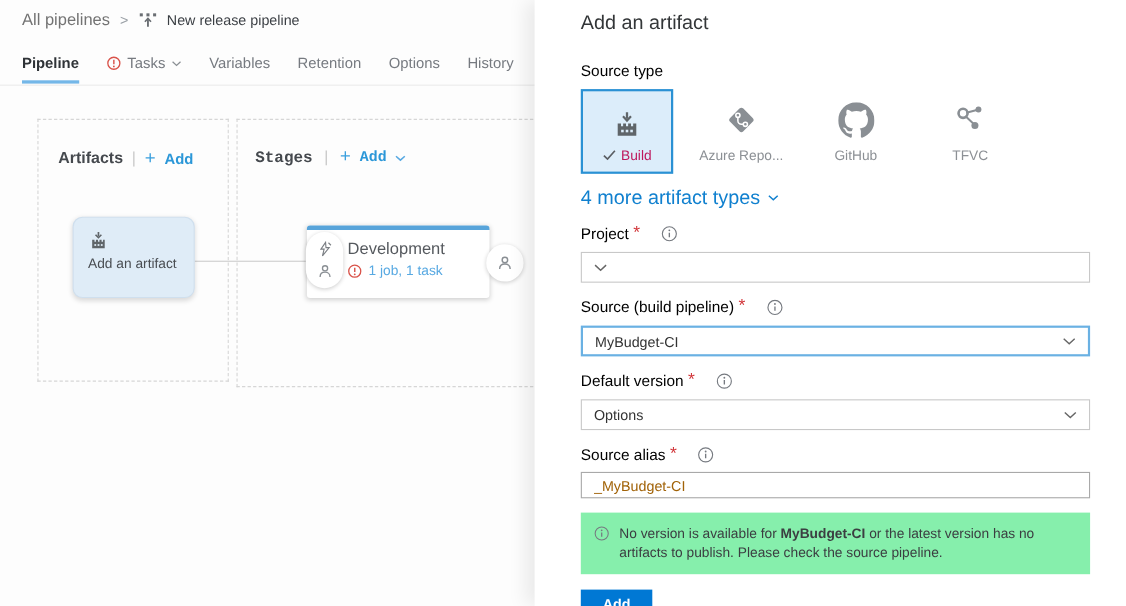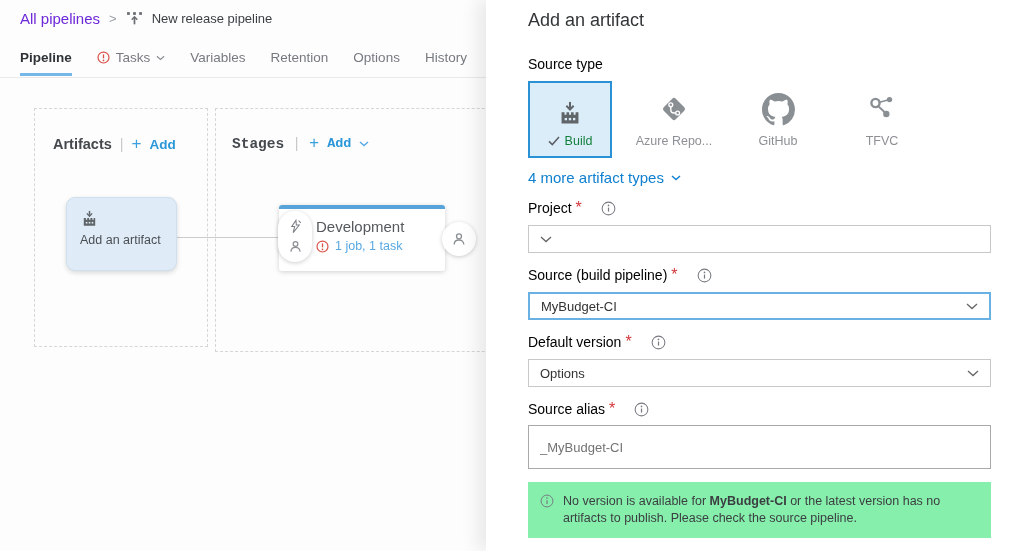--- a/index.html
+++ b/index.html
@@ -2,21 +2,21 @@
 <html><head>
 <meta charset="utf-8">
 <style>
   * { margin:0; padding:0; box-sizing:border-box; }
   html,body { width:1024px; height:551px; overflow:hidden; background:#fff;
               font-family:"Liberation Sans", sans-serif; }
   .app { position:relative; width:1024px; height:551px; background:#fdfdfd; }
 
   
   .breadcrumb { position:absolute; left:20px; top:10px; display:flex; align-items:center; gap:9px; }
-  .crumb-link { color:#6d28d9; font-size:15px; text-decoration:none; cursor:pointer; }
+  .crumb-link { color:#737373; font-size:15px; text-decoration:none; cursor:pointer; }
   .crumb-sep { color:#9aa0a6; font-size:13px; }
   .crumb-title { color:#3b3f44; font-size:13px; }
   .rp-icon { display:flex; align-items:center; }
 
   .tabs { position:absolute; left:20px; top:50px; display:flex; gap:25px; align-items:flex-start; }
   .tab { font-size:13.5px; color:#767a80; padding-bottom:8px; cursor:pointer; display:flex; align-items:center; gap:6px; }
   .tab.active { color:#2f3337; font-weight:700; border-bottom:3px solid #74b7e8; }
   .tabs-divider { position:absolute; left:0; top:77px; width:487px; height:1px; background:#e9e9e9; }
 
   .canvas { position:absolute; left:0; top:78px; width:487px; height:473px; background:#fdfdfd; }
@@ -65,35 +65,35 @@
       box-shadow:-9px 0 16px rgba(0,0,0,.08); padding:10px 33px 0 42px; }
   .sp-title { font-size:18px; color:#333638; }
   .sp-label { font-size:14px; color:#000000; }
   .lbl-sourcetype { margin-top:25px; }
 
   .tiles { margin-top:9px; display:flex; gap:20px; }
   .tile { width:84px; height:77px; border:2px solid transparent; display:flex; flex-direction:column;
       align-items:center; justify-content:center; gap:8px; cursor:pointer; }
   .tile.selected { background:#dcedfa; border-color:#2a91d4; }
   .tile-label { font-size:12.5px; color:#8c9095; display:flex; align-items:center; gap:5px; }
-  .tile.selected .tile-label { color:#15803d; }
+  .tile.selected .tile-label { color:#be185d; }
   .tile-icon { height:34px; display:flex; align-items:flex-end; }
 
   .more-link { margin-top:11px; display:flex; align-items:center; gap:7px; color:#1080cf;
-      font-size:15px; cursor:pointer; }
+      font-size:18px; cursor:pointer; }
 
   .field-label { display:flex; align-items:center; margin-top:13px; }
   .field-label .req { color:#d13438; margin-left:4px; }
   .info-icon { margin-left:19px; display:flex; cursor:pointer; }
   .dropdown { margin-top:8px; height:28px; border:1px solid #c8c8c8; background:#fff; display:flex;
       align-items:center; padding:0 11px; cursor:pointer; }
   .dropdown.focused { border:2px solid #6ab1e3; }
   .dd-value { flex:1; font-size:13px; color:#333; }
-  .text-input { margin-top:7px; width:100%; height:44px; border:1px solid #a9a9a9; padding:0 11px;
-      font-size:13px; color:#737373; font-family:"Liberation Sans", sans-serif; outline:none; }
+  .text-input { margin-top:7px; width:100%; height:24px; border:1px solid #a9a9a9; padding:0 11px;
+      font-size:13px; color:#a16207; font-family:"Liberation Sans", sans-serif; outline:none; }
 
   .notice { margin-top:13px; background:#86efac; padding:11px 14px 11px 12px; display:flex; gap:9px; }
   .notice-text { font-size:12.5px; color:#3b3e41; line-height:17px; }
   .notice-text b { font-weight:700; }
 
   .add-btn { margin-top:14px; width:65px; height:26px; background:#0078d4; color:#fff; border:none;
       font-size:13px; font-weight:700; cursor:pointer; font-family:"Liberation Sans", sans-serif; }
 
   svg { display:block; }
 </style>

